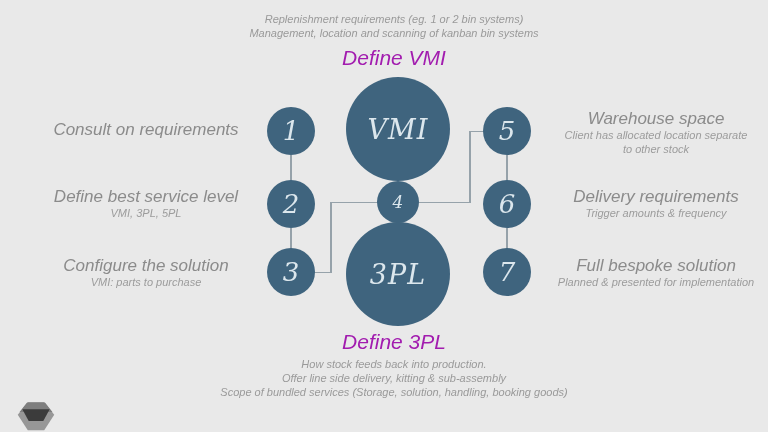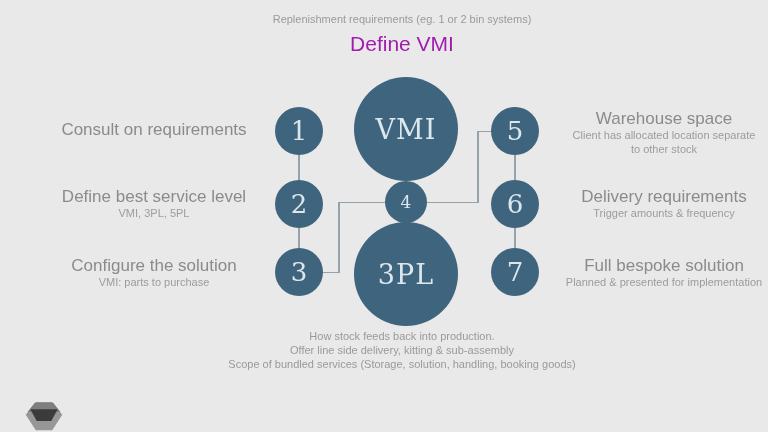--- a/index.html
+++ b/index.html
@@ -2,21 +2,21 @@
 <html><head>
 <meta charset="utf-8">
 <style>
   html, body {
     margin: 0; padding: 0;
     width: 768px; height: 432px;
     overflow: hidden;
     background: #e9e9e9;
     font-family: "Liberation Sans", sans-serif;
   }
-  .canvas { position: absolute; top: 0; left: 12px; width: 696px; height: 432px; }
+  .canvas { position: absolute; top: 0; left: 4px; width: 696px; height: 432px; font-style: italic; }
 
   
   .circle {
     position: absolute;
     border-radius: 50%;
     background: #3f647e;
     color: #dce7ed;
     display: flex; align-items: center; justify-content: center;
     font-family: "DejaVu Serif", serif;
   }
@@ -48,20 +48,21 @@
 
   .logo { position: absolute; left: 12px; top: 401px; }
 </style>
 </head>
 <body>
 
 <div class="canvas">
 
   <div class="tblock top-block">
     <div class="toplines">Replenishment requirements (eg. 1 or 2 bin systems)</div>
+    <div class="toplines">Management, location and scanning of kanban bin systems</div>
     <div class="bigtitle top-title">Define VMI</div>
   </div>
 
   <div class="line" style="left:286px; top:155px; width:1.5px; height:26px;"></div>
   <div class="line" style="left:286px; top:228px; width:1.5px; height:21px;"></div>
   <div class="line" style="left:502px; top:155px; width:1.5px; height:26px;"></div>
   <div class="line" style="left:502px; top:228px; width:1.5px; height:21px;"></div>
 
   <div class="line" style="left:310px; top:271.5px; width:17px; height:1.5px;"></div>
   <div class="line" style="left:326px; top:202px; width:1.5px; height:71px;"></div>
@@ -121,20 +122,21 @@
   <div class="tblock rstep6">
     <div class="heading">Delivery requirements</div>
     <div class="sub">Trigger amounts &amp; frequency</div>
   </div>
   <div class="tblock rstep7">
     <div class="heading">Full bespoke solution</div>
     <div class="sub">Planned &amp; presented for implementation</div>
   </div>
 
   <div class="tblock bottom-block">
+    <div class="bigtitle bottom-title">Define 3PL</div>
     <div class="bottomlines">How stock feeds back into production.</div>
     <div class="bottomlines">Offer line side delivery, kitting &amp; sub-assembly</div>
     <div class="bottomlines">Scope of bundled services (Storage, solution, handling, booking goods)</div>
   </div>
 
   <svg class="logo" width="40" height="31" viewBox="0 0 40 34">
     <polygon points="11,1 29,1 40,15 29,32 11,32 0,15" fill="#979797"></polygon>
     <polygon points="10,2 30,2 38,12 2,12" fill="#7e7e7e"></polygon>
     <polygon points="5,9 35,9 28,22 12,22" fill="#3b3b3b"></polygon>
   </svg>

